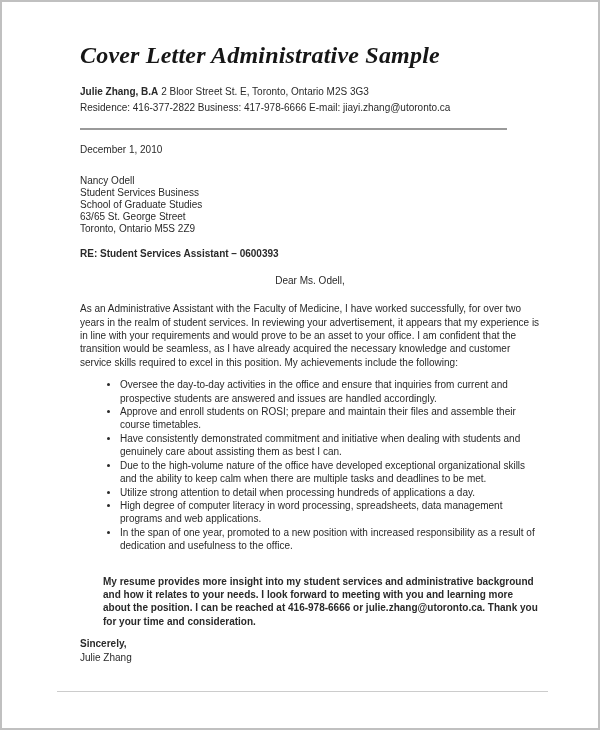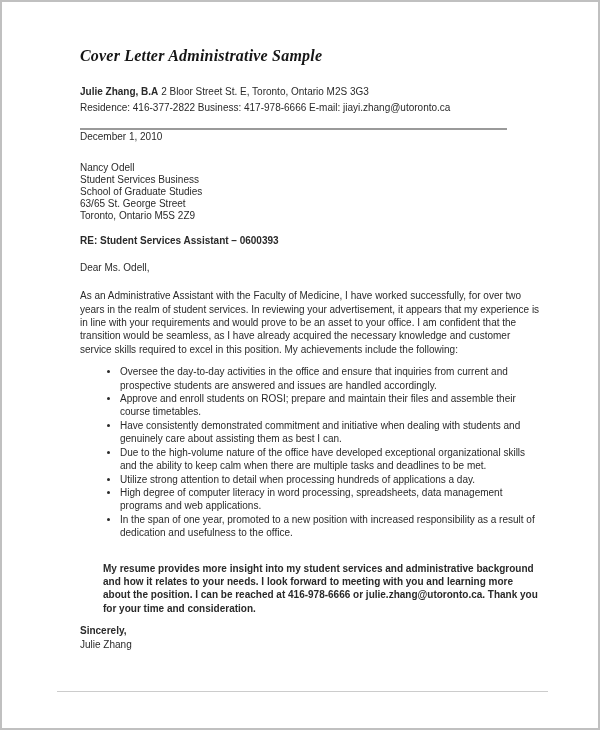--- a/index.html
+++ b/index.html
@@ -19,39 +19,39 @@
   .content {
     padding: 0 58px 0 78px;
     font-size: 10px;
     line-height: 13.4px;
   }
   .title {
     margin-top: 41px;
     font-family: "Liberation Serif", serif;
     font-style: italic;
     font-weight: bold;
-    font-size: 16px;
+    font-size: 24px;
     line-height: 25px;
     color: #161616;
     letter-spacing: 0.2px;
   }
   .contact {
     margin-top: 16px;
     line-height: 16px;
   }
   .bold { font-weight: bold; }
   .rule-top {
     margin-top: 12px;
     width: 427px; height: 2px;
     background: #9a9a9a;
   }
-  .date { }
+  .date { margin-top: 13px; }
   .recipient { margin-top: 19px; line-height: 12px; }
   .subject { margin-top: 12px; font-weight: bold; }
-  .salutation { margin-top: 13px; }
+  .salutation { margin-top: 13px; text-align: center; }
   .intro { margin-top: 15px; width: 460px; }
   .bullets {
     margin-top: 9px;
     width: 457px;
     padding-left: 40px;
     list-style: disc outside;
   }
   .bullets li { padding: 0; }
   .closing { margin-top: 22px; margin-left: 23px; width: 435px; font-weight: bold; }
   .valediction { margin-top: 9px; font-weight: bold; }

